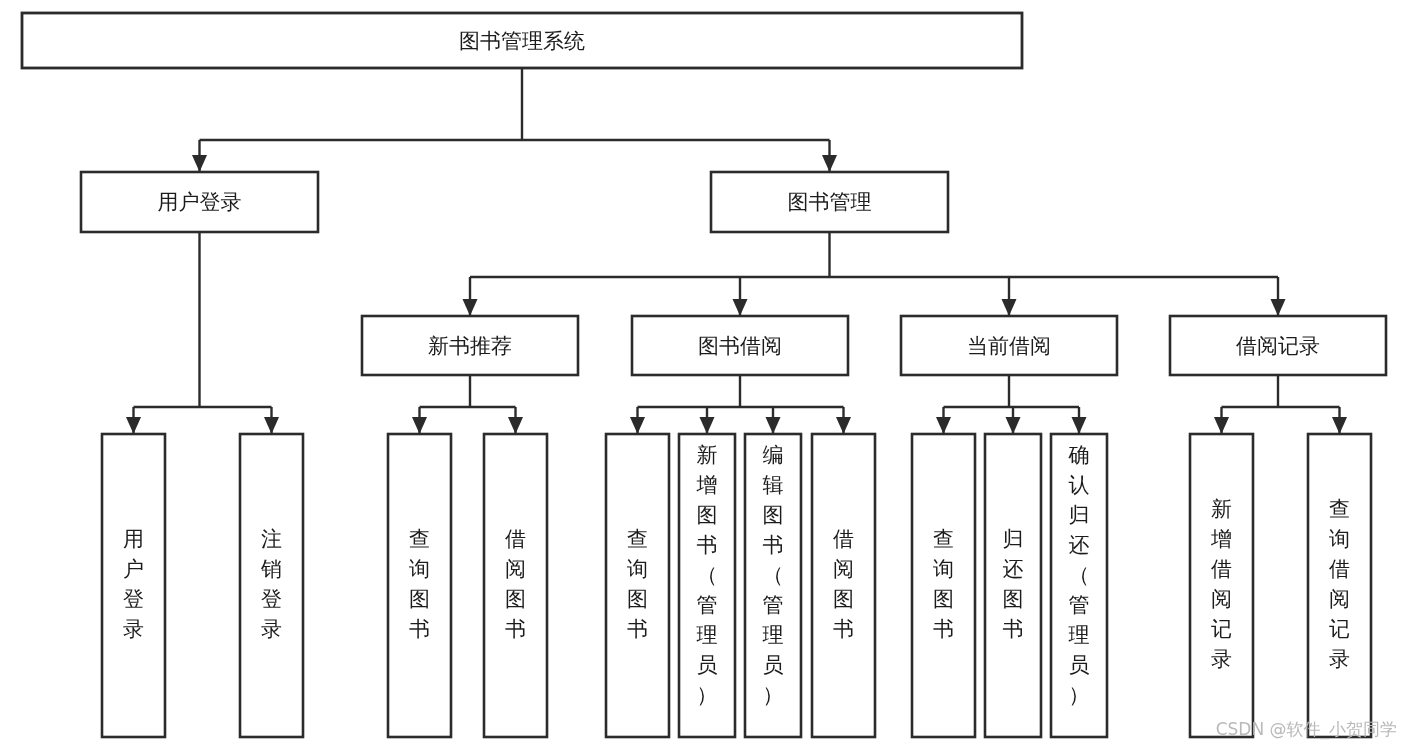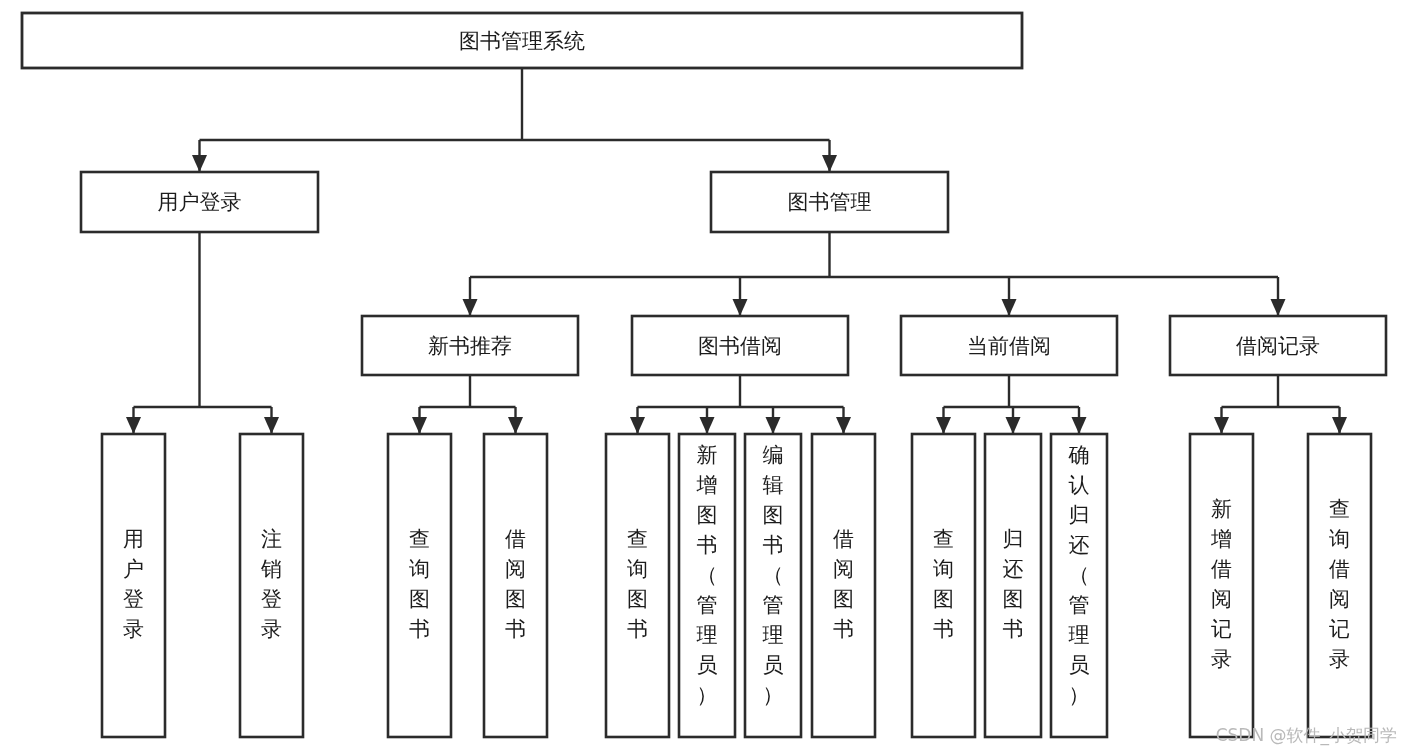--- a/index.html
+++ b/index.html
@@ -49,21 +49,21 @@
     text-anchor: middle;
     dominant-baseline: middle;
   }
   .node-label.vertical-label {
     font-size: 21px;
     letter-spacing: 0px;
   }
   .watermark {
     position: absolute;
     right: 8px;
-    bottom: 0;
+    bottom: 6px;
     font-family: "DejaVu Sans", "Liberation Sans", sans-serif;
     font-size: 17px;
     color: #b9b9b9;
     white-space: nowrap;
     user-select: none;
   }
 </style>
 </head>
 <body>
 

